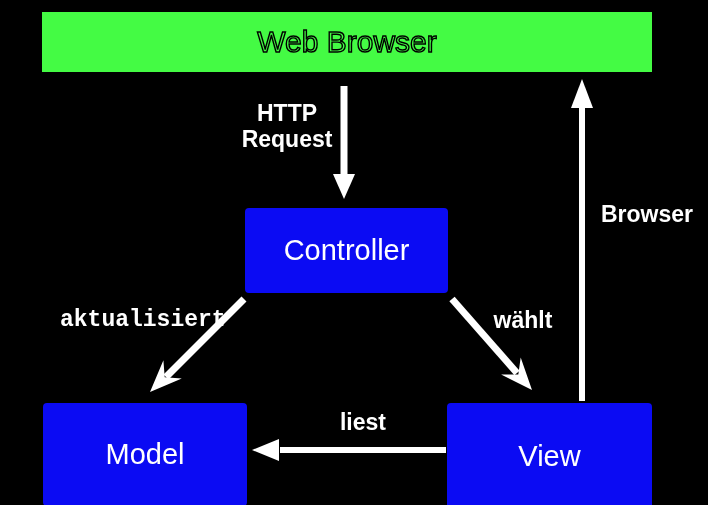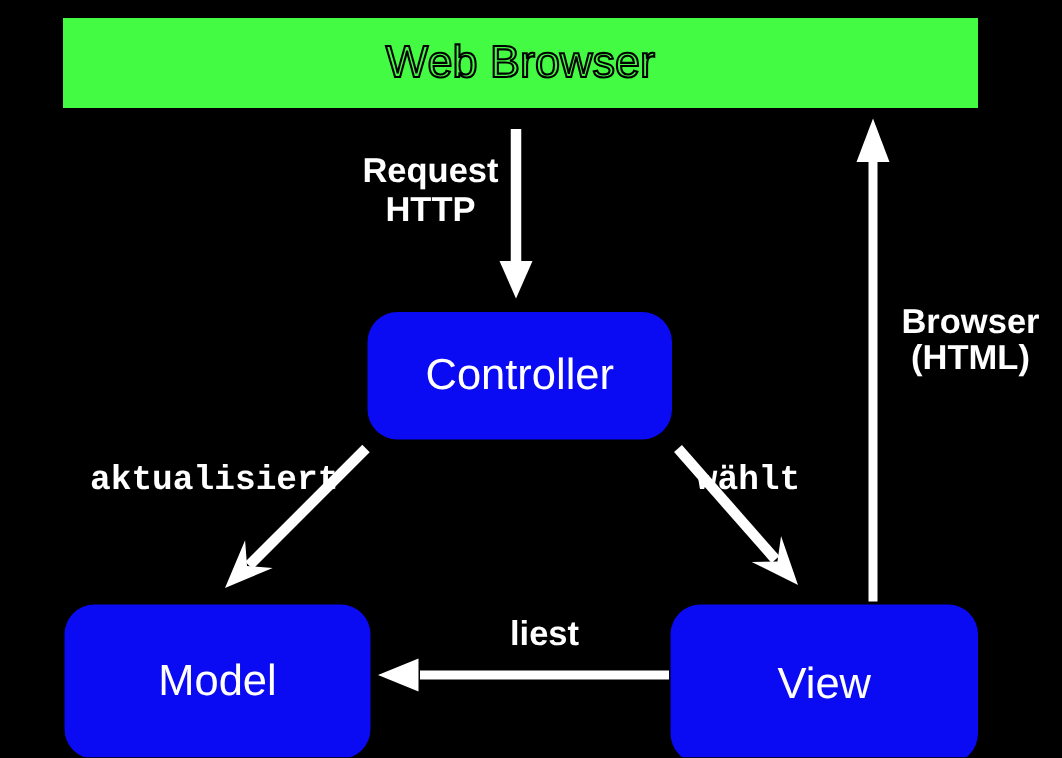--- a/index.html
+++ b/index.html
@@ -27,21 +27,21 @@
     position:absolute;
     display:flex;align-items:center;justify-content:center;
     box-sizing:border-box;
   }
   .node-green{
     background:var(--node-green-fill);
     left:42px;top:12px;width:610px;height:60px;
   }
   .node-blue{
     background:var(--node-blue-fill);
-    border-radius:20px;
+    border-radius:4px;
     color:var(--node-text-light);
     font-size:29px;
   }
   .node-controller{left:245px;top:208px;width:203px;height:85px;}
   .node-model{left:43px;top:403px;width:204px;height:103px;}
   .node-view{left:447px;top:403px;width:205px;height:106px;}
 
   .outline-text{
     font-size:30px;
     color:transparent;
@@ -56,21 +56,21 @@
     color:var(--edge-label-text);
     font-weight:bold;
     font-size:23px;
     line-height:26px;
     text-align:center;
     white-space:nowrap;
   }
   .lbl-http{left:217px;top:100px;width:140px;}
   .lbl-response{left:587px;top:202px;width:120px;line-height:24px;}
   .lbl-aktualisiert{left:60px;top:307px;width:160px;font-family:Liberation Mono, monospace;}
-  .lbl-waehlt{left:439px;top:307px;width:120px;font-family:Liberation Mono, monospace;}
+  .lbl-waehlt{left:463px;top:307px;width:120px;}
   .lbl-liest{left:303px;top:409px;width:120px;}
 </style>
 </head>
 <body>
 
 <div class="canvas">
 
   <svg class="arrows" viewBox="0 0 708 505">
     <g>
       <line x1="344" y1="86" x2="344" y2="176" stroke-width="7"></line>
@@ -104,27 +104,26 @@
 
   <div class="node node-blue node-model">
     <span>Model</span>
   </div>
 
   <div class="node node-blue node-view">
     <span>View</span>
   </div>
 
   <div class="edge-label lbl-http">
+    <div>HTTP</div>
     <div>Request</div>
-    <div>HTTP</div>
   </div>
 
   <div class="edge-label lbl-response">
     <div>Browser</div>
-    <div>(HTML)</div>
   </div>
 
   <div class="edge-label lbl-aktualisiert">aktualisiert</div>
 
   <div class="edge-label lbl-waehlt">wählt</div>
 
   <div class="edge-label lbl-liest">liest</div>
 
 </div>
 

